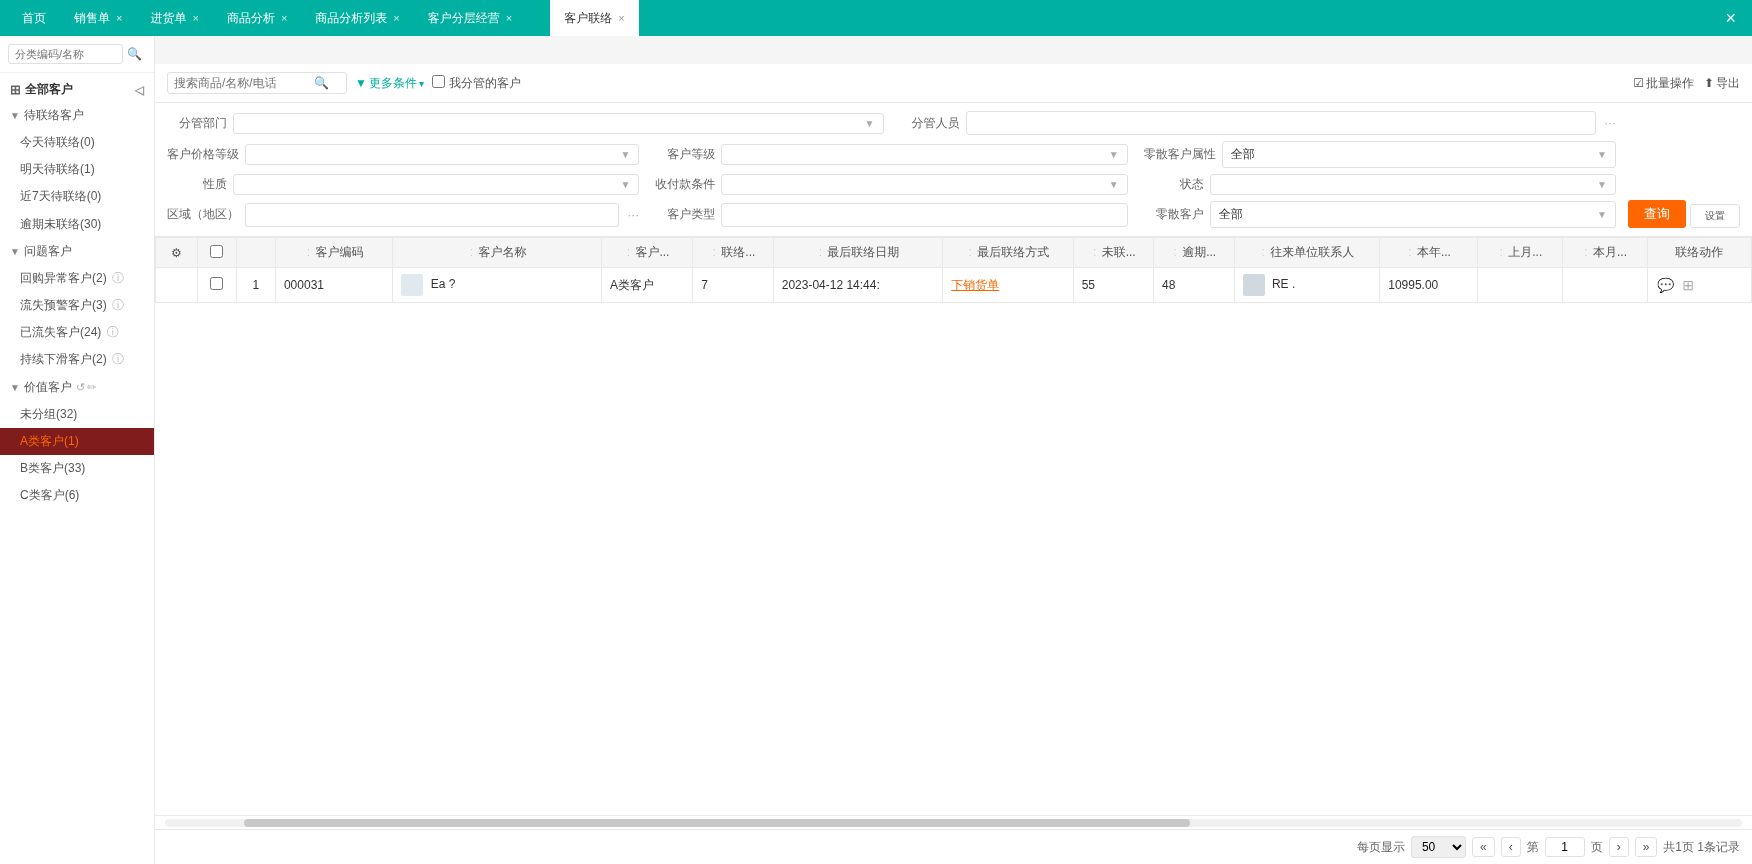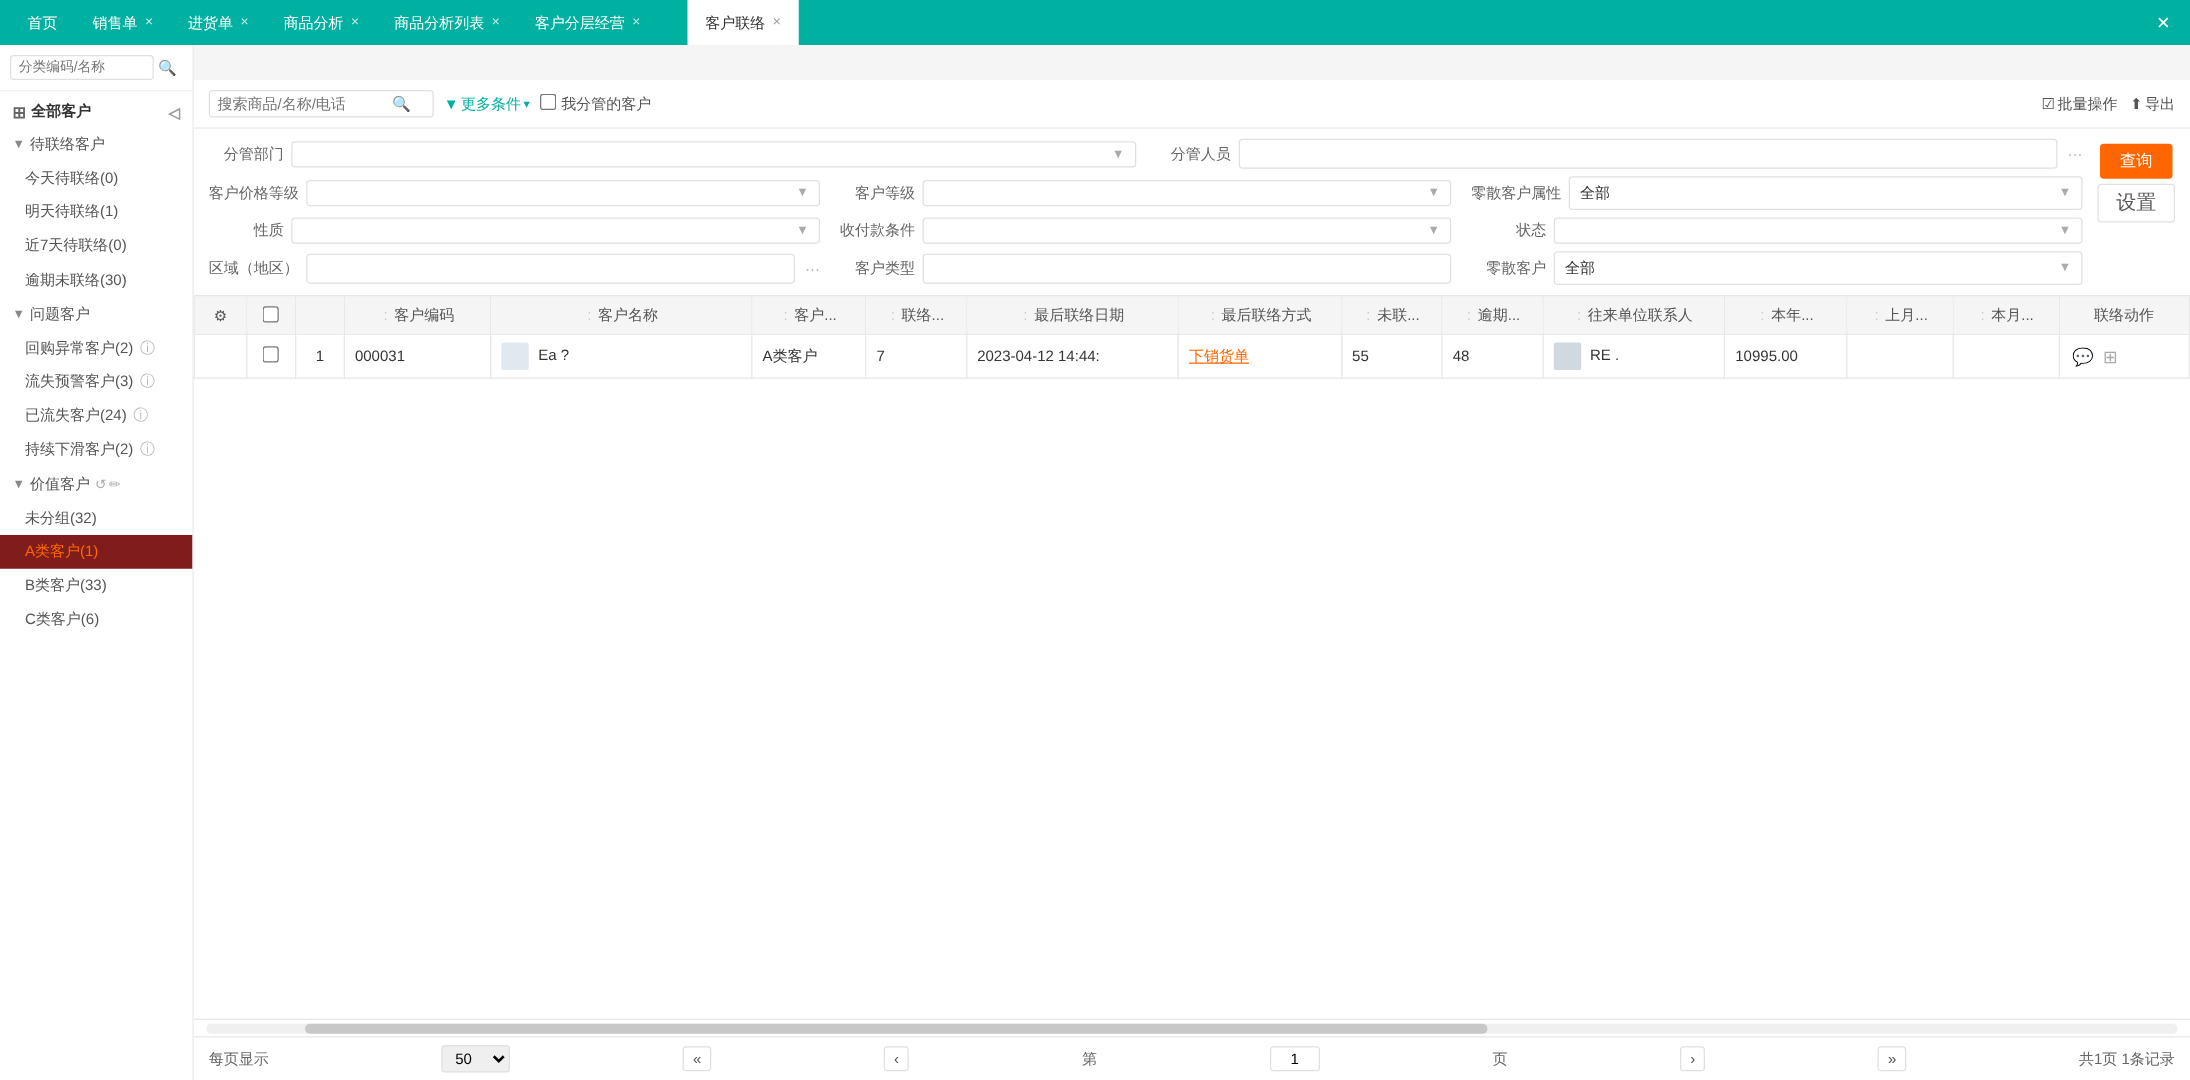--- a/index.html
+++ b/index.html
@@ -231,42 +231,42 @@
       color: #333;
       display: flex;
       align-items: center;
       justify-content: space-between;
       cursor: pointer;
     }
     .filter-select .caret { color: #aaa; font-size: 10px; }
     .filter-dots { color: #aaa; cursor: pointer; margin-left: 2px; }
     .filter-actions {
       display: flex;
-      flex-direction: column;
+      flex-direction: row;
       gap: 4px;
       min-width: 60px;
-      align-items: center;
+      align-items: flex-end;
     }
     .btn-query {
       background: #f60;
       color: #fff;
       border: none;
       border-radius: 3px;
       padding: 5px 16px;
       cursor: pointer;
       font-size: 13px;
     }
     .btn-setting {
       background: #fff;
       color: #555;
       border: 1px solid #e0e0e0;
       border-radius: 3px;
       padding: 4px 14px;
       cursor: pointer;
-      font-size: 16px;
+      font-size: 10px;
     }
 
     
     .table-area {
       flex: 1;
       background: #fff;
       margin: 0;
       overflow: auto;
       display: flex;
       flex-direction: column;
@@ -301,21 +301,21 @@
     .action-icon { color: #aaa; cursor: pointer; font-size: 14px; margin: 0 2px; }
 
     
     .pagination {
       background: #fff;
       border-top: 1px solid #e8e8e8;
       padding: 6px 12px;
       display: flex;
       align-items: center;
       gap: 6px;
-      justify-content: space-between;
+      justify-content: flex-end;
     }
     .page-label { color: #666; }
     .page-select {
       border: 1px solid #e0e0e0;
       border-radius: 3px;
       padding: 2px 6px;
       font-size: 12px;
       outline: none;
     }
     .page-btn {

